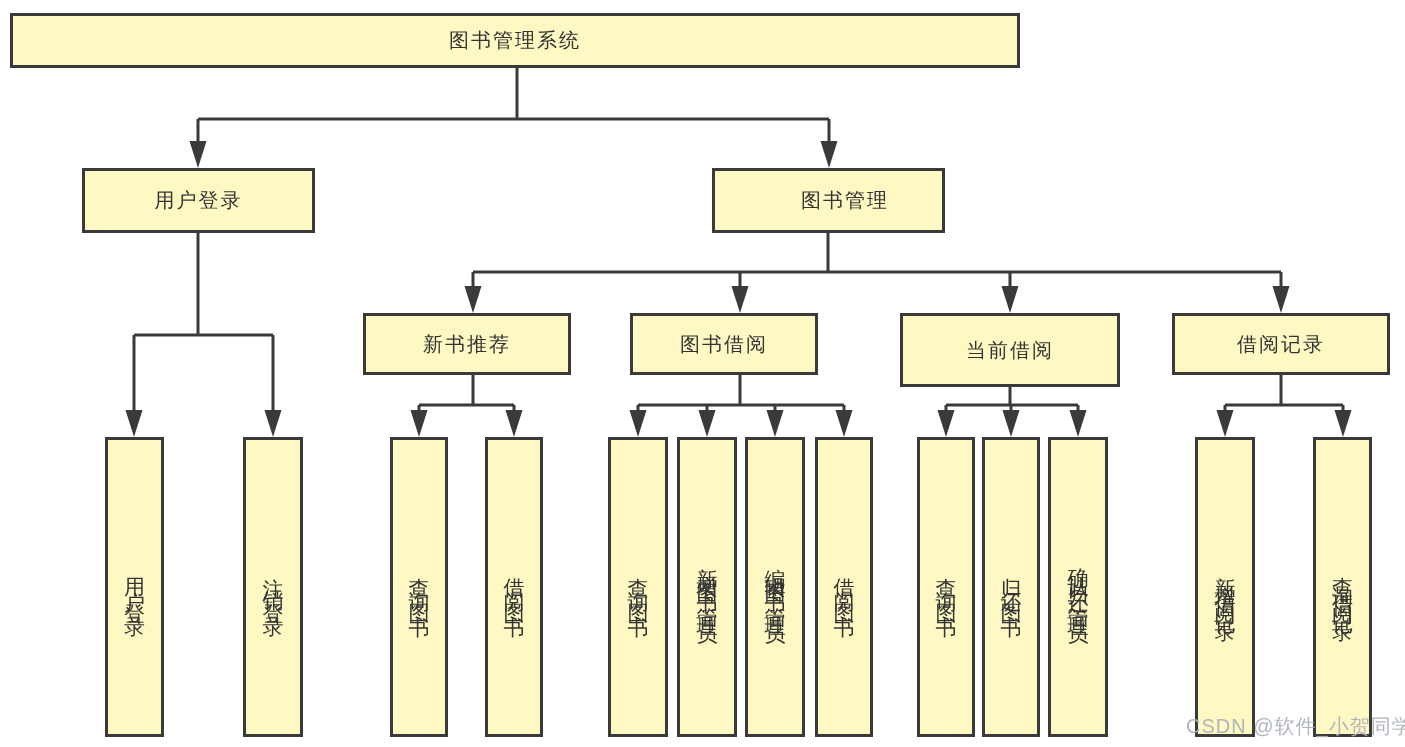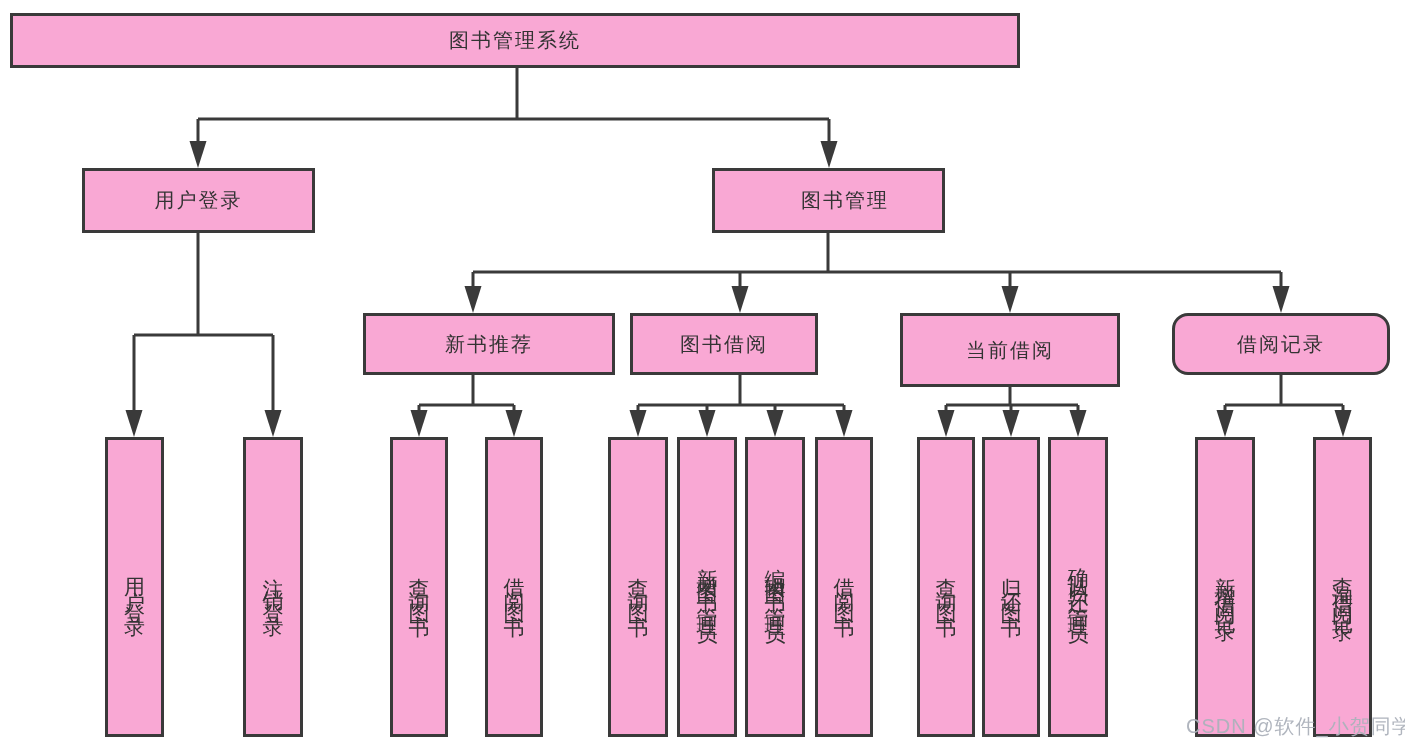--- a/index.html
+++ b/index.html
@@ -13,21 +13,21 @@
   }
   .stage svg.connectors {
     position: absolute;
     left: 0; top: 0;
     width: 1405px; height: 747px;
   }
   .node {
     position: absolute;
     box-sizing: border-box;
     border: 3px solid #3a3a3a;
-    background: #f9a8d4;
+    background: #fef9c3;
     display: flex;
     align-items: center;
     justify-content: center;
     color: #333333;
   }
   .hbox {
     font-size: 20px;
     letter-spacing: 2px;
     white-space: nowrap;
   }
@@ -88,24 +88,24 @@
       <polygon points="1216.5,410 1233.5,410 1225,437"></polygon>
       <polygon points="1334.5,410 1351.5,410 1343,437"></polygon>
     </g>
   </svg>
 
   <div class="node hbox" style="left:10px; top:13px; width:1010px; height:55px;">图书管理系统</div>
 
   <div class="node hbox" style="left:82px; top:168px; width:233px; height:65px;">用户登录</div>
   <div class="node hbox" style="left:712px; top:168px; width:233px; height:65px;padding-left:33px;">图书管理</div>
 
-  <div class="node hbox" style="left:363px; top:313px; width:252px; height:62px;">新书推荐</div>
+  <div class="node hbox" style="left:363px; top:313px; width:208px; height:62px;">新书推荐</div>
   <div class="node hbox" style="left:630px; top:313px; width:188px; height:62px;">图书借阅</div>
   <div class="node hbox" style="left:900px; top:313px; width:220px; height:74px;">当前借阅</div>
-  <div class="node hbox" style="left:1172px; top:313px; width:218px; height:62px;border-radius:16px;">借阅记录</div>
+  <div class="node hbox" style="left:1172px; top:313px; width:218px; height:62px;">借阅记录</div>
 
   <div class="node vbox s4" style="left:105px; top:437px; width:59px; height:300px;">用户登录</div>
   <div class="node vbox s4" style="left:243px; top:437px; width:60px; height:300px;">注销登录</div>
 
   <div class="node vbox s4" style="left:390px; top:437px; width:58px; height:300px;">查询图书</div>
   <div class="node vbox s4" style="left:485px; top:437px; width:58px; height:300px;">借阅图书</div>
 
   <div class="node vbox s4" style="left:608px; top:437px; width:60px; height:300px;">查询图书</div>
   <div class="node vbox s8" style="left:677px; top:437px; width:60px; height:300px;">新增图书（管理员）</div>
   <div class="node vbox s8" style="left:745px; top:437px; width:60px; height:300px;">编辑图书（管理员）</div>

